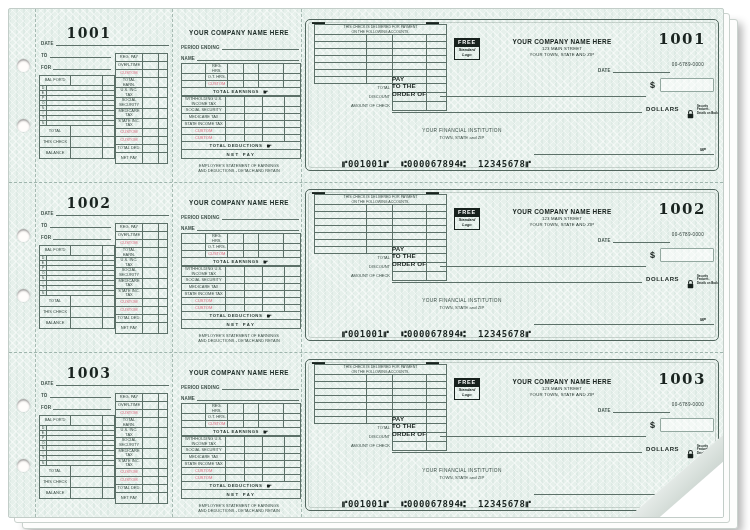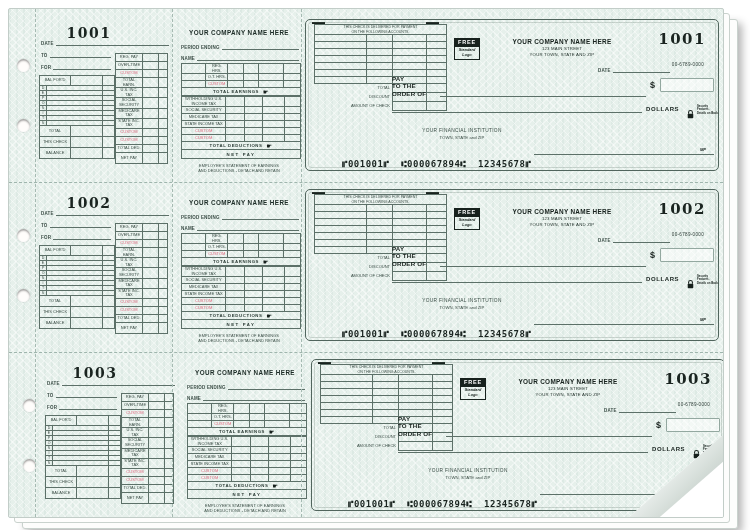--- a/index.html
+++ b/index.html
@@ -16,21 +16,21 @@
   .sheet { position:absolute; left:8px; top:8px; width:716px; height:510px;
     background-color:#e6f0eb;
     background-image:
       repeating-linear-gradient(45deg, rgba(255,255,255,.45) 0 1px, rgba(255,255,255,0) 1px 5px),
       repeating-linear-gradient(-45deg, rgba(255,255,255,.40) 0 1px, rgba(255,255,255,0) 1px 5px),
       repeating-linear-gradient(90deg, rgba(168,198,188,.15) 0 2px, rgba(168,198,188,0) 2px 7px);
     border:1px solid #c2cdc8; border-radius:2px; overflow:hidden; }
 
   .rows { position:absolute; inset:0; padding-top:4px; }
   .check-row { position:relative; height:170px; border-bottom:1px dashed #9fb5ad; }
-  .check-row:last-child { border-bottom:none;margin-left:6px; }
+  .check-row:last-child { border-bottom:none; }
 
   
   .vperf { position:absolute; top:0; bottom:0; width:0; border-left:1px dashed #a5bab2; z-index:3; }
   .vp1 { left:26px; } .vp2 { left:163px; } .vp3 { left:292px; }
 
   
   .hole { position:absolute; left:8px; width:13px; height:13px; border-radius:50%;
     background:#fffdfb;
     box-shadow: inset 0 1.5px 2px rgba(0,0,0,.38), inset 0 -1px 1px rgba(255,255,255,.8), 0 0 0 1px rgba(0,0,0,.05); }
   .h1 { top:46px; } .h2 { top:106px; }

